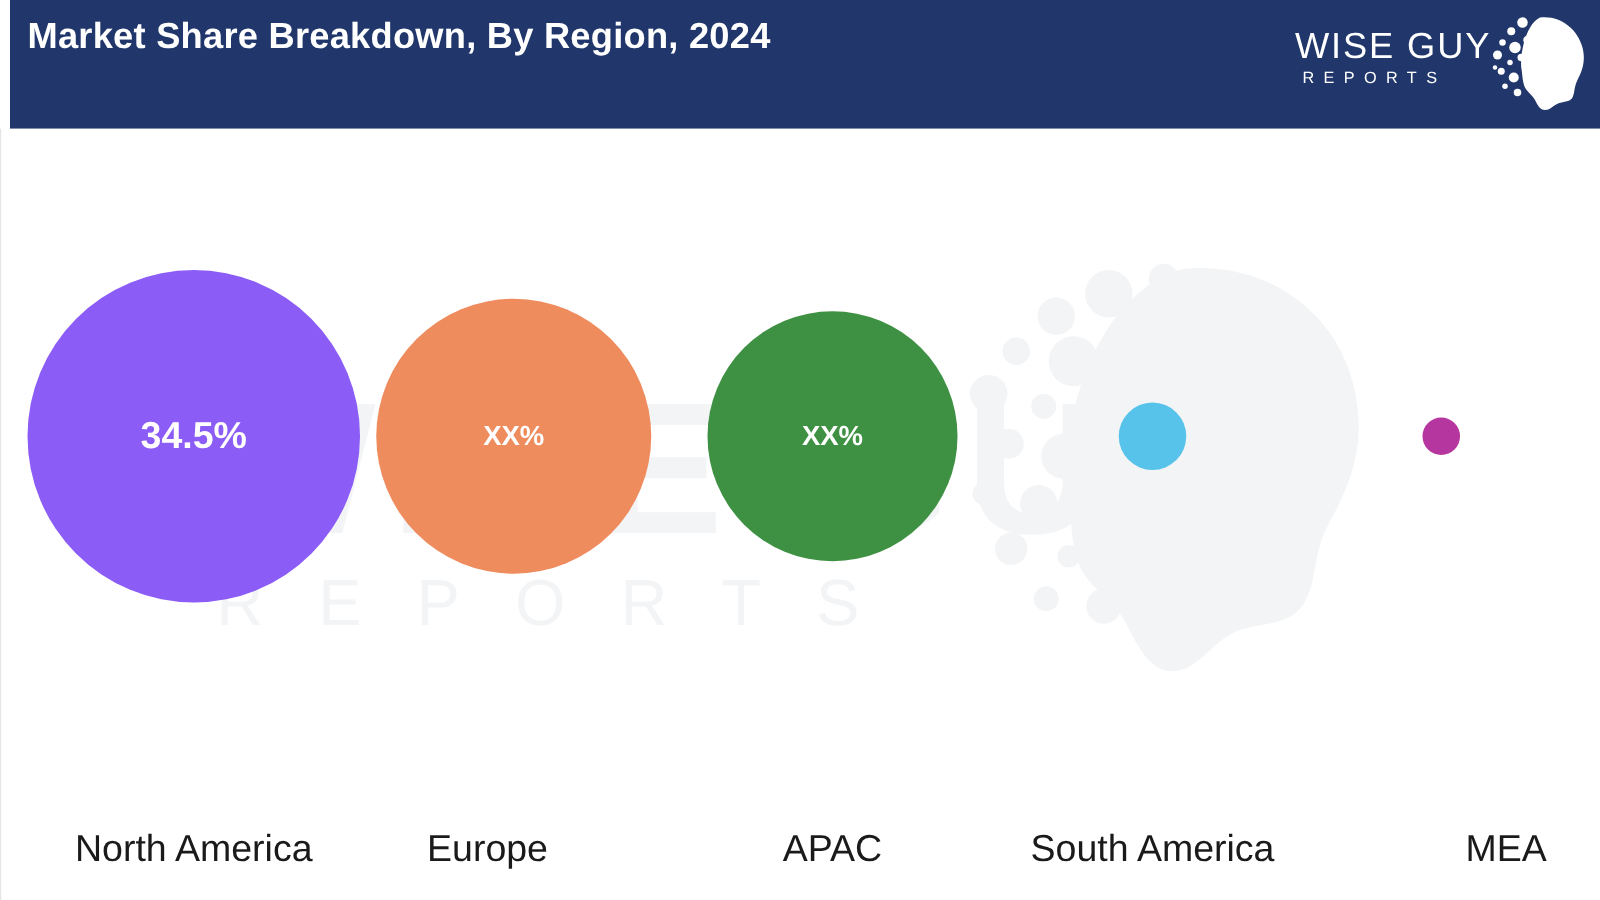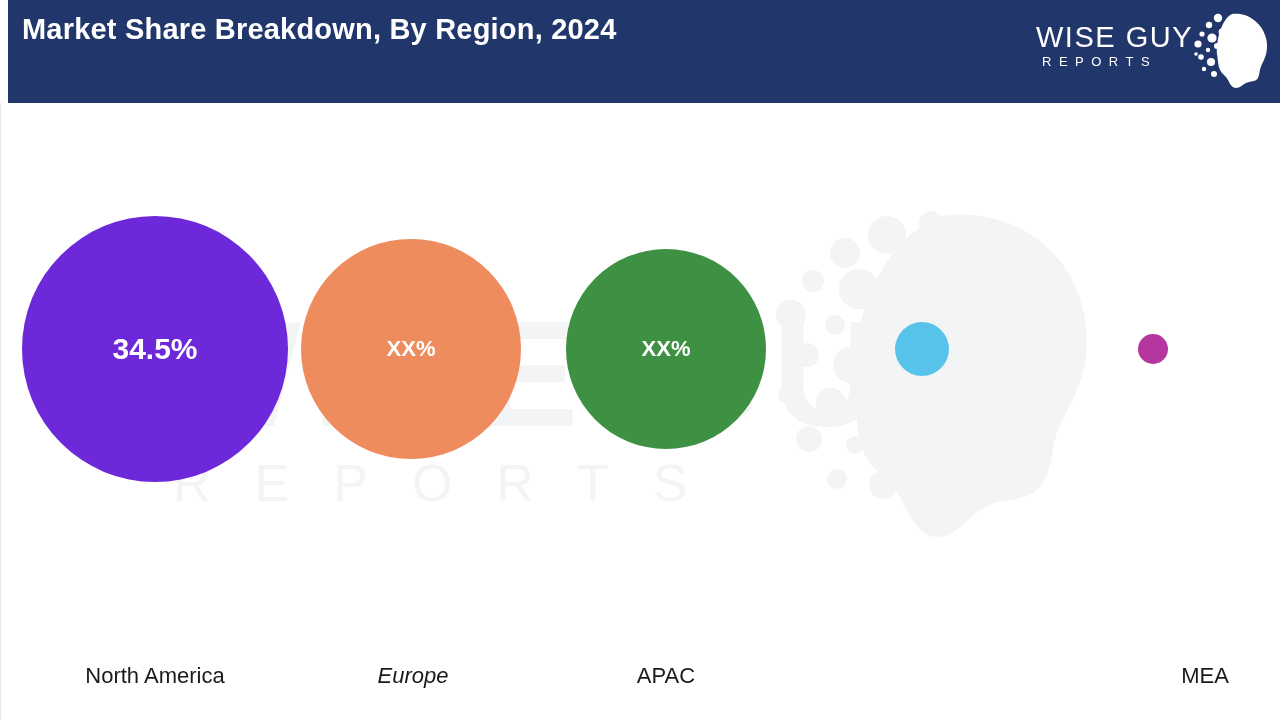--- a/index.html
+++ b/index.html
@@ -135,21 +135,21 @@
     font-weight: bold;
     white-space: nowrap;
     line-height: 1;
   }
 
   
   .cat-label {
     position: absolute;
     top: 560px;
     color: #1a1a1a;
-    font-size: 22px;
+    font-size: 30px;
     font-weight: normal;
     text-align: center;
     white-space: nowrap;
     transform: translateX(-50%);
   }
 </style>
 </head>
 <body>
 
 <div id="canvas">
@@ -226,39 +226,40 @@
           <circle cx="104" cy="238" r="9"></circle>
           <circle cx="148" cy="228" r="17"></circle>
           <circle cx="192" cy="240" r="11"></circle>
           <circle cx="86" cy="272" r="10"></circle>
           <circle cx="132" cy="278" r="14"></circle>
           <circle cx="178" cy="268" r="8"></circle>
         </g>
       </svg>
     </div>
 
-    <div class="bubble" style="left:21px; top:113px; width:266px; height:266px; background:#6d28d9;">
+    <div class="bubble" style="left:21px; top:113px; width:266px; height:266px; background:#8b5cf6;">
       <span class="bubble-value" style="font-size:30px;">34.5%</span>
     </div>
 
     <div class="bubble" style="left:300px; top:136px; width:220px; height:220px; background:#ef8c5e;">
       <span class="bubble-value" style="font-size:22px;">XX%</span>
     </div>
 
     <div class="bubble" style="left:565px; top:146px; width:200px; height:200px; background:#3e9142;">
       <span class="bubble-value" style="font-size:22px;">XX%</span>
     </div>
 
     <div class="bubble" style="left:894px; top:219px; width:54px; height:54px; background:#57c3ea;">
       <span class="bubble-value" style="font-size:12px;"></span>
     </div>
 
     <div class="bubble" style="left:1137px; top:231px; width:30px; height:30px; background:#b5369e;">
       <span class="bubble-value" style="font-size:10px;"></span>
     </div>
 
     <div class="cat-label" style="left:154px;">North America</div>
-    <div class="cat-label" style="left:412px;font-style:italic;">Europe</div>
+    <div class="cat-label" style="left:389px;">Europe</div>
     <div class="cat-label" style="left:665px;text-align:center;">APAC</div>
+    <div class="cat-label" style="left:921px;">South America</div>
     <div class="cat-label" style="left:1204px;">MEA</div>
 
   </div>
 </div>
 
 </body></html>

